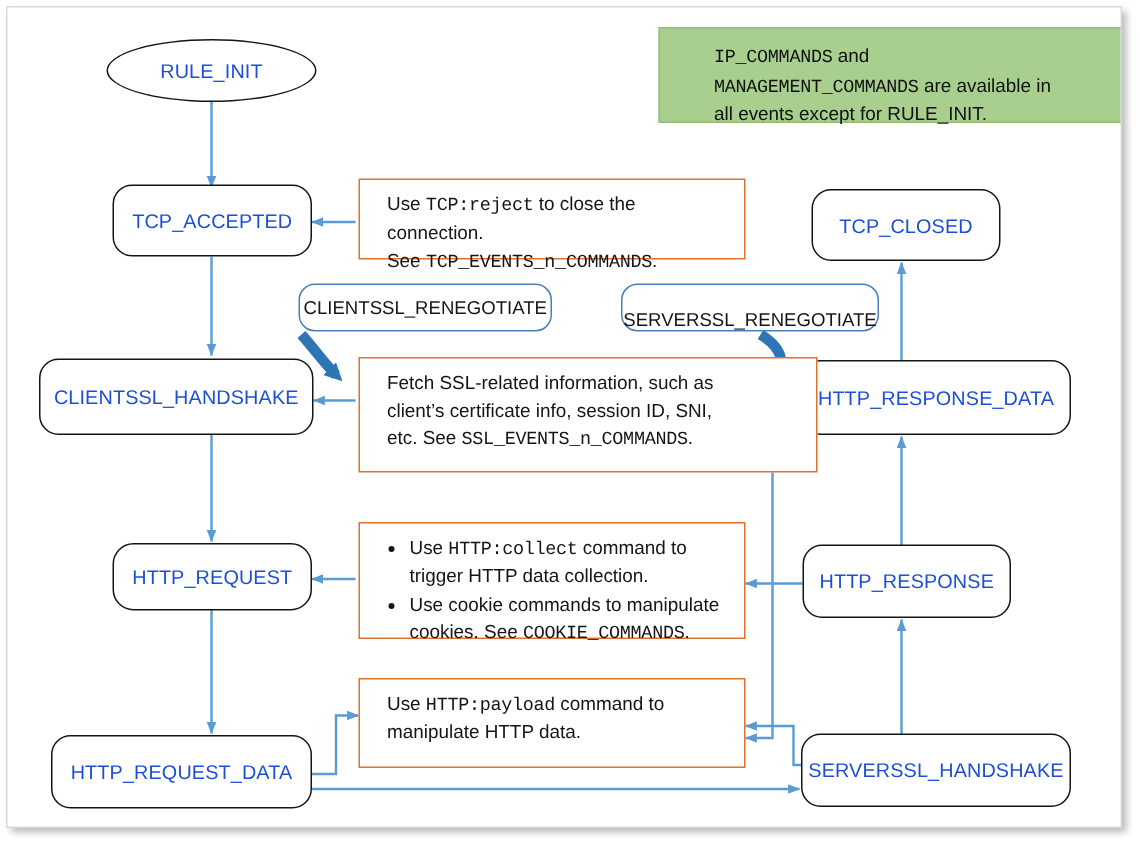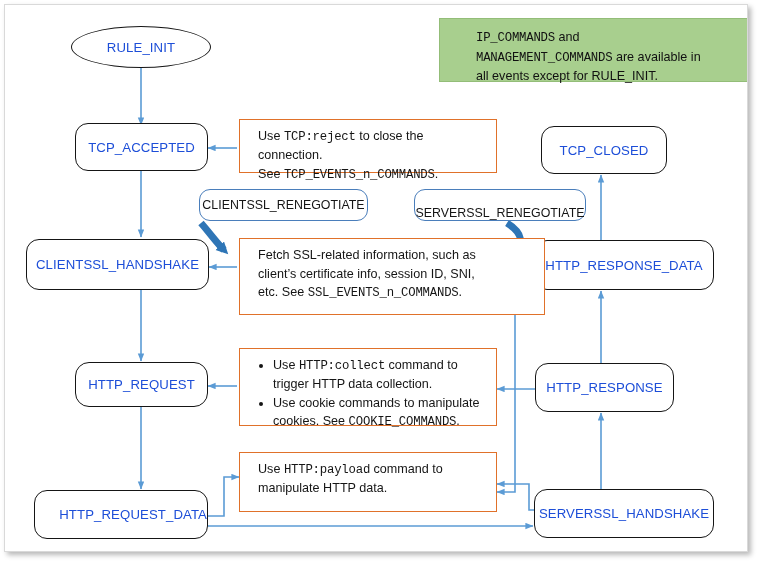--- a/index.html
+++ b/index.html
@@ -120,21 +120,21 @@
   </div>
 
   <div class="node" style="left:21px;top:234px;width:183px;height:51px;">
     <span>CLIENTSSL_HANDSHAKE</span>
   </div>
 
   <div class="node" style="left:70px;top:357px;width:133px;height:45px;border-radius:14px;">
     <span>HTTP_REQUEST</span>
   </div>
 
-  <div class="node" style="left:29px;top:485px;width:174px;height:49px;justify-content:flex-end;">
+  <div class="node" style="left:29px;top:485px;width:174px;height:49px;">
     <span>HTTP_REQUEST_DATA</span>
   </div>
 
   <div class="node" style="left:536px;top:121px;width:126px;height:48px;">
     <span>TCP_CLOSED</span>
   </div>
 
   <div class="node" style="left:529px;top:235px;width:180px;height:50px;">
     <span>HTTP_RESPONSE_DATA</span>
   </div>

